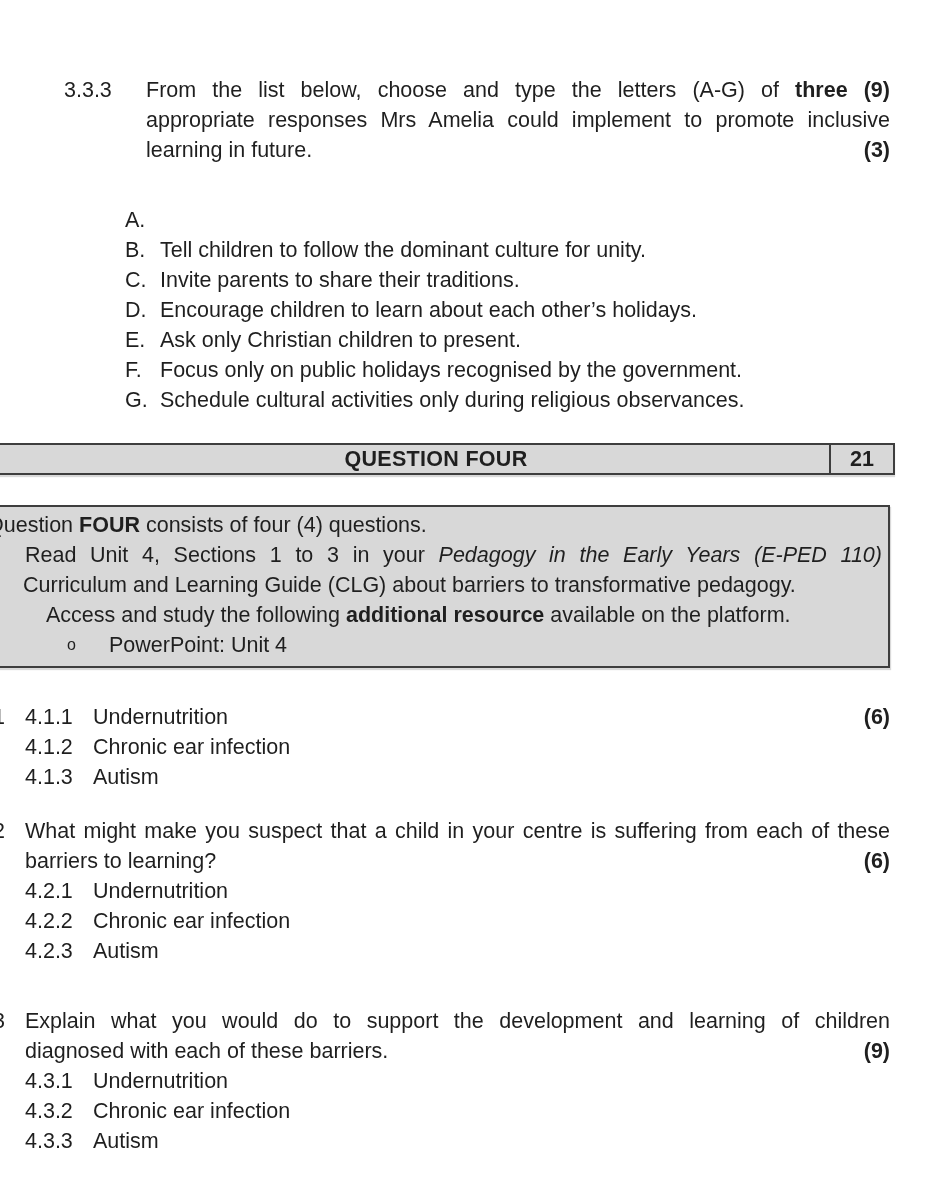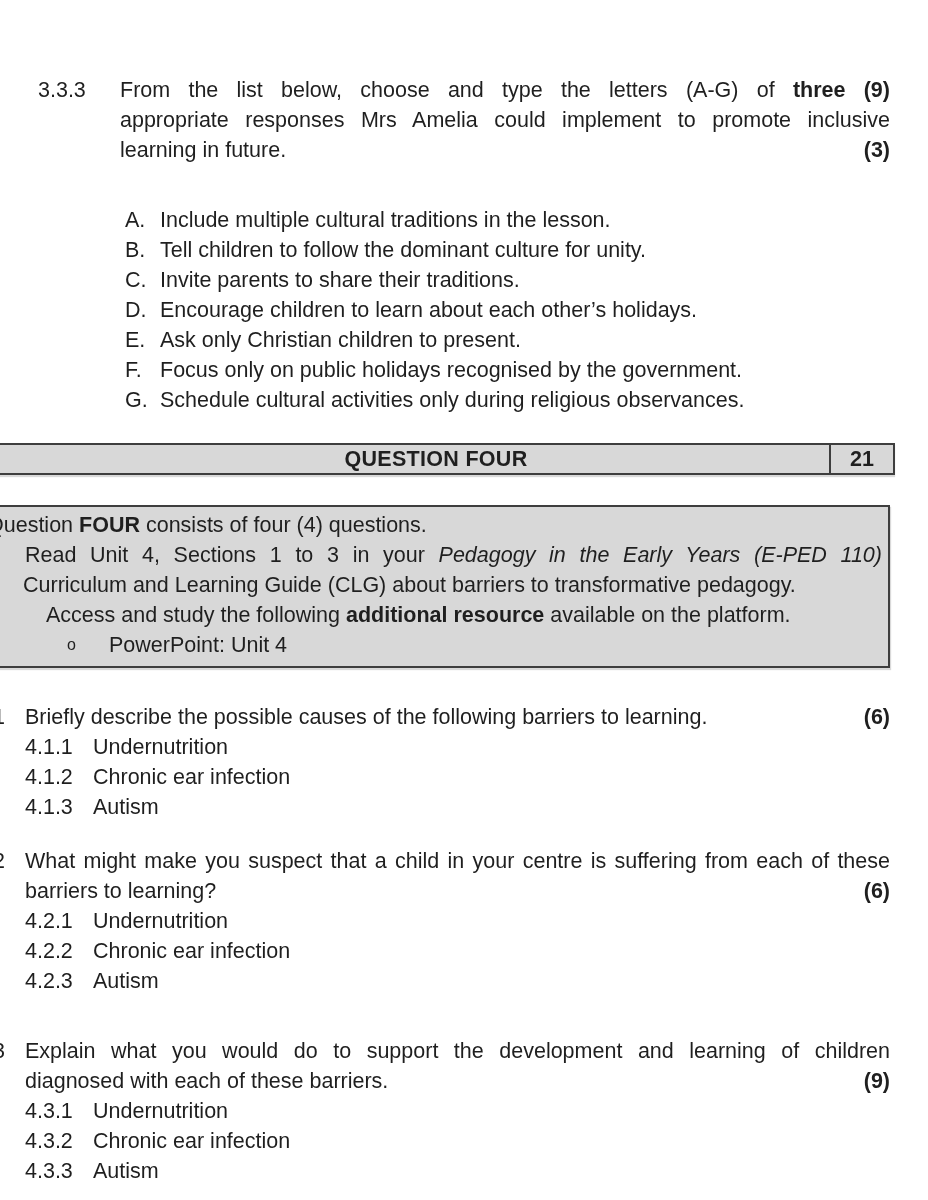--- a/index.html
+++ b/index.html
@@ -14,21 +14,21 @@
   b { font-weight: bold; }
   i { }
 
   
   .jline { white-space: nowrap; text-align: justify; text-align-last: justify; overflow: visible; }
   .line-rel { position: relative; white-space: nowrap; }
   .marks { position: absolute; right: 0; top: 0; font-weight: bold; }
 
   
   .q333 { display: flex; margin: 75px 38px 0 38px; line-height: 30px; }
-  .qnum { width: 82px; flex: none; }
+  .qnum { width: 82px; flex: none; margin-left: 26px; }
   .qbody { flex: 1; min-width: 0; }
 
   
   .options { margin: 40px 38px 0 125px; line-height: 30px; }
   .opt { display: flex; white-space: nowrap; }
   .opt .letter { width: 35px; flex: none; }
 
   
   .band {
     box-sizing: border-box;
@@ -82,21 +82,20 @@
     <div class="qbody">
       <div class="jline"><span>From the list below, choose and type the letters (A-G) of</span> <b>three (9)</b></div>
       <div class="jline"><span>appropriate responses Mrs Amelia could implement to promote inclusive</span></div>
       <div class="line-rel"><span>learning in future.</span><span class="marks">(3)</span></div>
     </div>
   </div>
 
   <div class="options">
     <div class="opt">
         <span class="letter">A.</span>
-        <span>Include multiple cultural traditions in the lesson.</span>
       </div>
     <div class="opt">
         <span class="letter">B.</span>
         <span>Tell children to follow the dominant culture for unity.</span>
       </div>
     <div class="opt">
         <span class="letter">C.</span>
         <span>Invite parents to share their traditions.</span>
       </div>
     <div class="opt">
@@ -125,21 +124,21 @@
   <div class="intro-box">
     <div class="bline1"><span>Question</span> <b>FOUR</b> <span>consists of four (4) questions.</span></div>
     <div class="bread jline"><span>Read Unit 4, Sections 1 to 3 in your</span> <i>Pedagogy in the Early Years (E-PED 110)</i></div>
     <div class="bread2"><span>Curriculum and Learning Guide (CLG) about barriers to transformative pedagogy.</span></div>
     <div class="baccess"><span>Access and study the following</span> <b>additional resource</b> <span>available on the platform.</span></div>
     <div class="bbullet"><span class="bmark">o</span><span>PowerPoint: Unit 4</span></div>
   </div>
 
   <div class="sec">
     <span class="secnum">4.1</span>
-    <div class="line-rel"><span>Briefly describe the possible causes of the following barriers to learning.</span><span class="marks">(6)</span></div>
+    <div class="line-rel"><span class="marks">(6)</span></div>
     <div class="sub">
         <span class="subnum">4.1.1</span>
         <span>Undernutrition</span>
       </div>
     <div class="sub">
         <span class="subnum">4.1.2</span>
         <span>Chronic ear infection</span>
       </div>
     <div class="sub">
         <span class="subnum">4.1.3</span>

